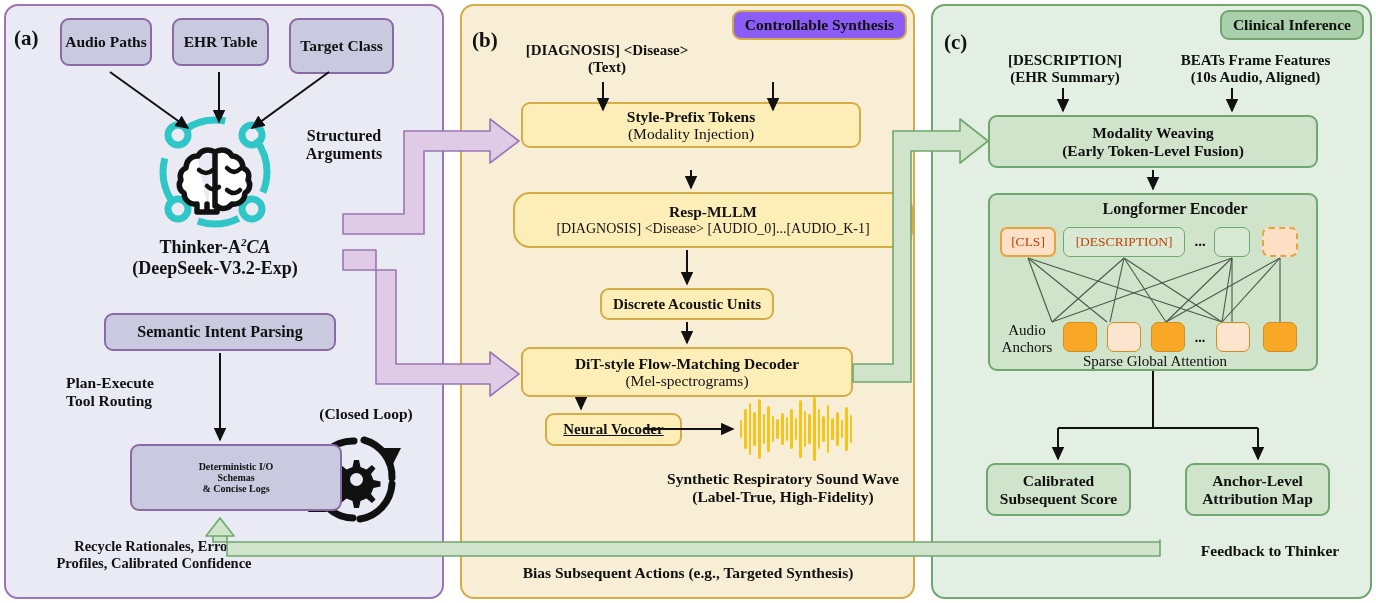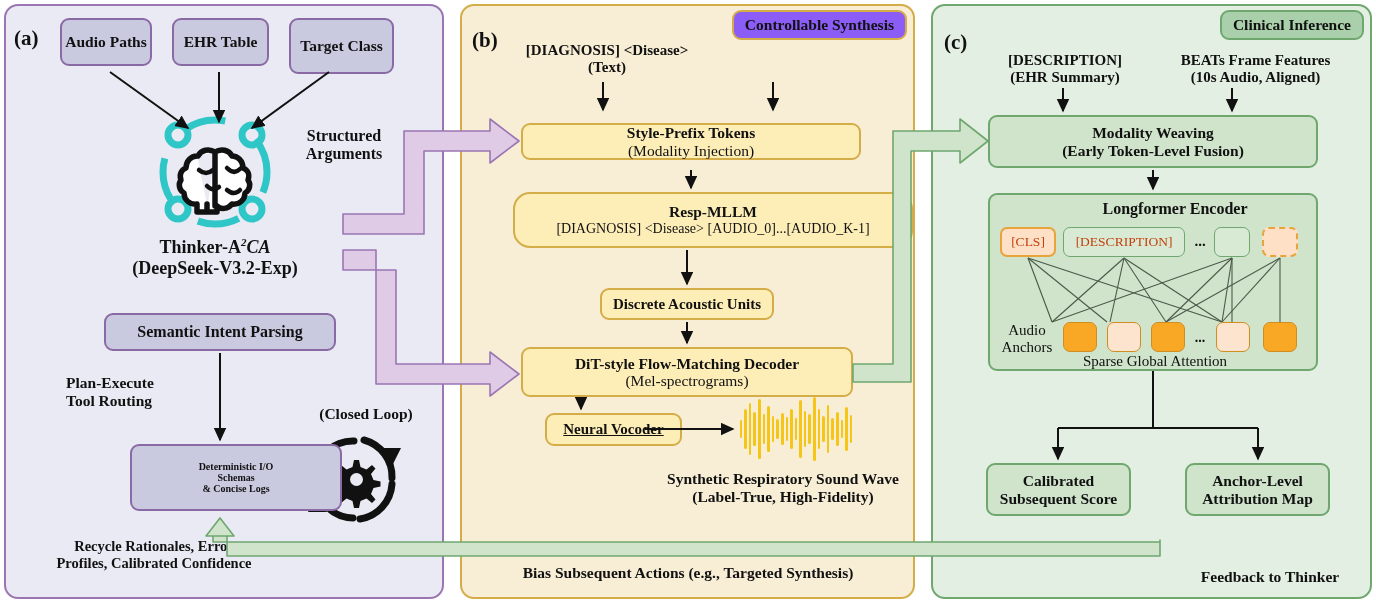--- a/index.html
+++ b/index.html
@@ -149,21 +149,21 @@
   <div class="panel" id="panel-b">
     <div class="badge" id="badge-b">Controllable Synthesis</div>
   </div>
   <div class="panel-letter" id="letter-b">(b)</div>
 
   <div class="txt b" style="left:492px;top:42px;width:230px;font-size:15px;">
     <div>[DIAGNOSIS] &lt;Disease&gt;</div>
     <div>(Text)</div>
   </div>
 
-  <div class="node yellow-node" style="left:521px;top:123px;width:340px;height:37px;font-size:15.5px;">
+  <div class="node yellow-node" style="left:521px;top:102px;width:340px;height:46px;font-size:15.5px;">
     <div class="l1">Style-Prefix Tokens</div>
     <div class="l2">(Modality Injection)</div>
   </div>
 
   <div class="node yellow-node" style="left:513px;top:192px;width:400px;height:56px;font-size:15.5px;border-radius:17px;">
     <div class="l1">Resp-MLLM</div>
     <div class="l2" style="font-size:14px;">[DIAGNOSIS] &lt;Disease&gt; [AUDIO_0]...[AUDIO_K-1]</div>
   </div>
 
   <div class="node yellow-node" style="left:600px;top:288px;width:174px;height:32px;font-size:15px;">
@@ -283,21 +283,21 @@
 
   <div class="node green-node" style="left:986px;top:463px;width:145px;height:53px;font-size:15.5px;">
     <div class="l1">Calibrated</div>
     <div class="l1">Subsequent Score</div>
   </div>
   <div class="node green-node" style="left:1185px;top:463px;width:145px;height:53px;font-size:15.5px;">
     <div class="l1">Anchor-Level</div>
     <div class="l1">Attribution Map</div>
   </div>
 
-  <div class="txt b" style="left:1175px;top:568px;width:190px;font-size:15.5px;"><span>Feedback to Thinker</span></div>
+  <div class="txt b" style="left:1175px;top:542px;width:190px;font-size:15.5px;"><span>Feedback to Thinker</span></div>
 
   <svg class="ov" viewBox="0 0 1376 603">
     <defs>
       <marker id="ah" markerWidth="9" markerHeight="9" refX="6.2" refY="3.2" orient="auto">
           <path d="M0,0 L7,3.2 L0,6.4 z" fill="#111"></path>
         </marker>
     </defs>
 
     <g stroke="#111" stroke-width="2" fill="none" marker-end="url(#ah)">
       <line x1="110" y1="72" x2="188" y2="128"></line>

